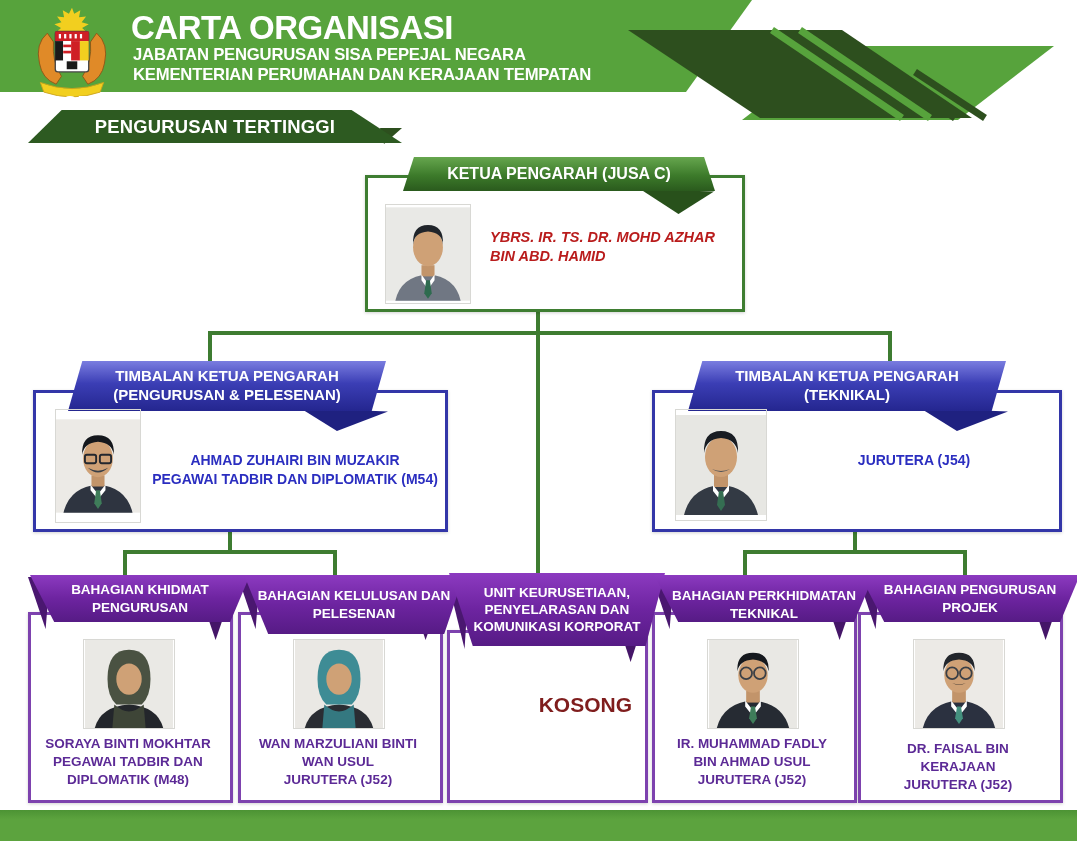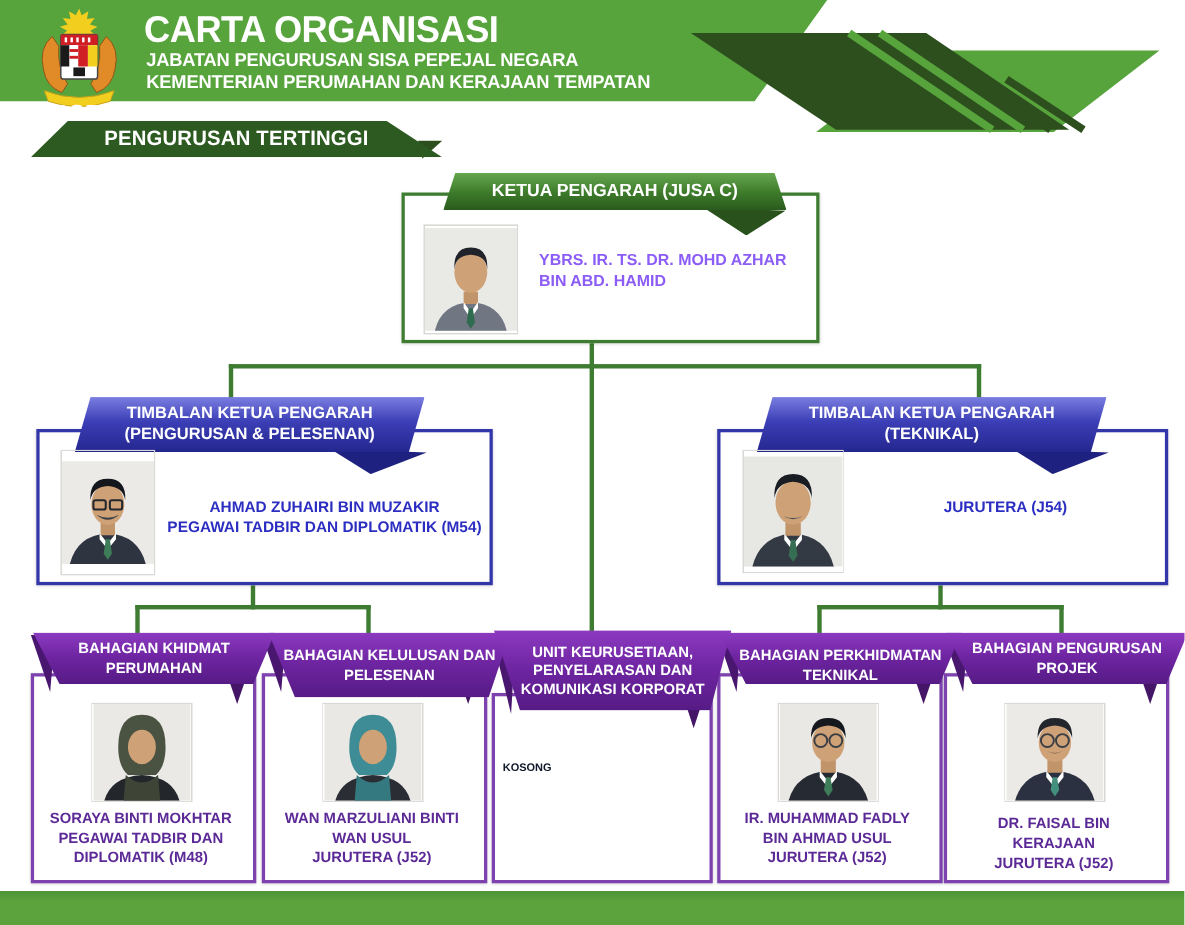--- a/index.html
+++ b/index.html
@@ -30,26 +30,26 @@
   .blue-box{border:3px solid #3336a8;}
   .purple-box{border:3px solid #7d42ae;}
   .banner-green{background:linear-gradient(180deg,#66a64e 0%,#3c7a2a 55%,#2a5a1d 100%);
       clip-path:polygon(3.5% 0,96.5% 0,100% 100%,0 100%);font-size:16px;}
   .banner-blue{background:linear-gradient(180deg,#7a7de0 0%,#3b3eb5 45%,#24268f 100%);
       clip-path:polygon(4.5% 0,100% 0,95.5% 100%,0 100%);font-size:15px;line-height:1.25;}
   .banner-purple{background:linear-gradient(180deg,#8c3ac0 0%,#6d24a0 50%,#561b85 100%);
       clip-path:polygon(0 0,100% 0,91% 100%,11% 100%);font-size:13.5px;line-height:1.28;padding:0 10px;}
   .photo{position:absolute;z-index:5;box-shadow:0 0 0 1px #d8d8d4;}
   .photo svg{display:block;width:100%;height:100%;}
-  .name-green{position:absolute;color:#8b5cf6;font-weight:bold;font-size:14.5px;line-height:1.3;z-index:5;}
+  .name-green{position:absolute;color:#b91c1c;font-weight:bold;font-size:14.5px;line-height:1.3;z-index:5;font-style:italic;}
   .txt-blue{position:absolute;color:#2b2ec0;font-weight:bold;font-size:14px;line-height:1.35;
             text-align:center;z-index:5;}
   .txt-purple{position:absolute;color:#5c2a96;font-weight:bold;font-size:13.5px;line-height:1.32;
             text-align:center;z-index:5;}
-  .vacant{position:absolute;color:#0f172a;font-weight:bold;font-size:10px;text-align:left;z-index:5;}
+  .vacant{position:absolute;color:#7f1d1d;font-weight:bold;font-size:21px;text-align:right;z-index:5;}
   #bottom-bar{position:absolute;left:0;top:810px;width:1077px;height:31px;
       background:linear-gradient(180deg,#4c9334 0%,#5ca33e 30%,#5ca33e 100%);z-index:6;}
 </style>
 </head>
 <body>
 
 <div id="stage">
 
   <svg id="header-decor" viewBox="0 0 1077 150">
     <polygon points="0,0 752,0 686,92 0,92" fill="#57a33c"></polygon>
@@ -177,21 +177,21 @@
     </svg>
   </div>
   <div class="txt-blue" style="left:772px;top:451px;width:284px;">
     <div>JURUTERA (J54)</div>
   </div>
 
   <div class="node-box purple-box" style="left:28px;top:612px;width:199px;height:185px;"></div>
   <div class="fold" style="left:28px;top:577px;width:22px;height:52px;background:#4a1770;clip-path:polygon(0 0,100% 0,80% 100%);"></div>
   <div class="fold" style="left:198px;top:598px;width:32px;height:42px;background:#451668;clip-path:polygon(10% 0,100% 0,55% 100%);"></div>
   <div class="banner banner-purple" style="left:30px;top:575px;width:200px;height:47px;">
-    <span>BAHAGIAN KHIDMAT PERUMAHAN</span>
+    <span>BAHAGIAN KHIDMAT PENGURUSAN</span>
   </div>
   <div class="photo" style="left:84px;top:640px;width:90px;height:88px;">
     <svg viewBox="0 0 90 90">
       <rect width="90" height="90" fill="#eae9e5"></rect>
       <path d="M10 90 Q16 68 45 66 Q74 68 80 90 Z" fill="#23262b"></path>
       <path d="M45 10 Q23 10 23 40 Q23 58 32 66 L58 66 Q67 58 67 40 Q67 10 45 10" fill="#4a5242"></path>
       <ellipse cx="45" cy="40" rx="13" ry="16" fill="#cfa176"></ellipse>
       <path d="M30 66 Q45 80 60 66 L62 90 L28 90 Z" fill="#3e4537"></path>
     </svg>
   </div>

